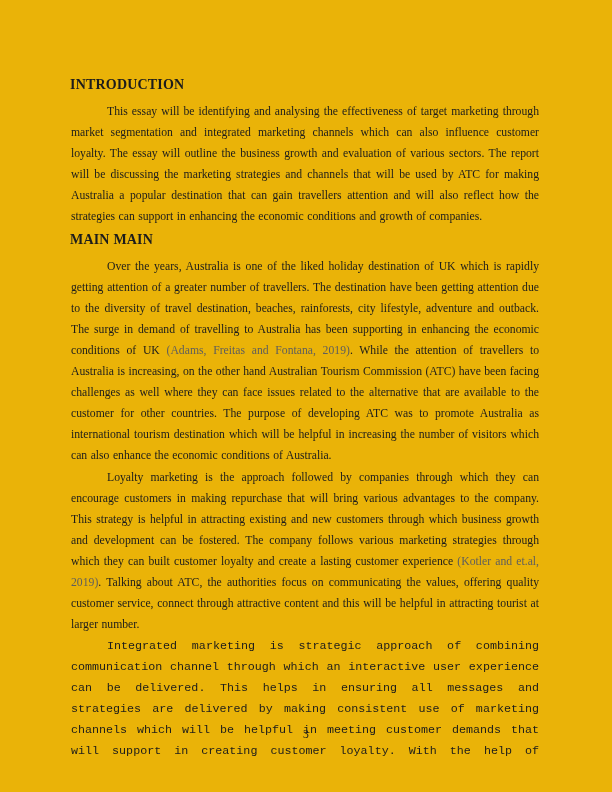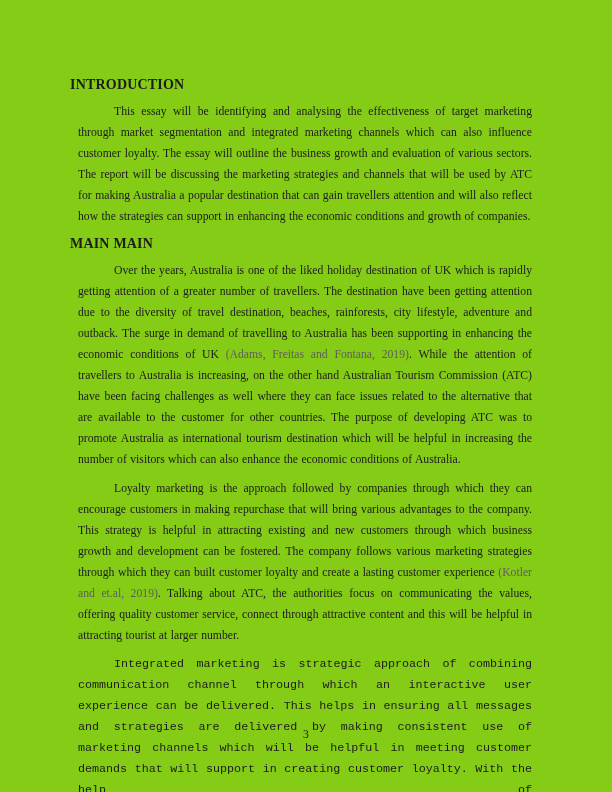--- a/index.html
+++ b/index.html
@@ -4,21 +4,21 @@
 <style>
   html, body {
     margin: 0;
     padding: 0;
     background: #ffffff;
   }
   .page {
     position: relative;
     width: 612px;
     height: 792px;
-    background: #84cc16;
+    background: #eab308;
     font-family: "Liberation Serif", "DejaVu Serif", serif;
     color: var(--text-color, #1c1c1c);
     overflow: hidden;
   }
   .content {
     position: absolute;
     left: 70px;
     top: 76px;
     width: 470px;
   }
@@ -29,21 +29,21 @@
     letter-spacing: 0.2px;
     margin: 4px 0 8px 0;
     color: var(--text-color, #1c1c1c);
   }
   .heading:first-child {
     margin-top: 0;
   }
   .para {
     font-size: 11.7px;
     line-height: 21px;
-    margin: 8px;
+    margin: 1px;
     text-align: justify;
     text-indent: 36px;
     word-spacing: 0.5px;
   }
   .para.continues {
     text-align-last: justify;
     font-family: Liberation Mono, monospace;
   }
   .citation {
     color: var(--citation-color, #5e5e5e);

